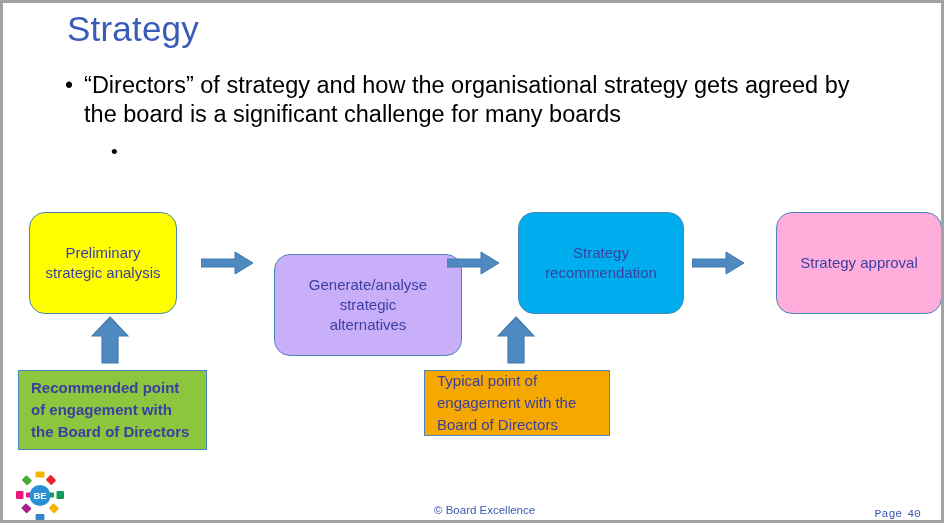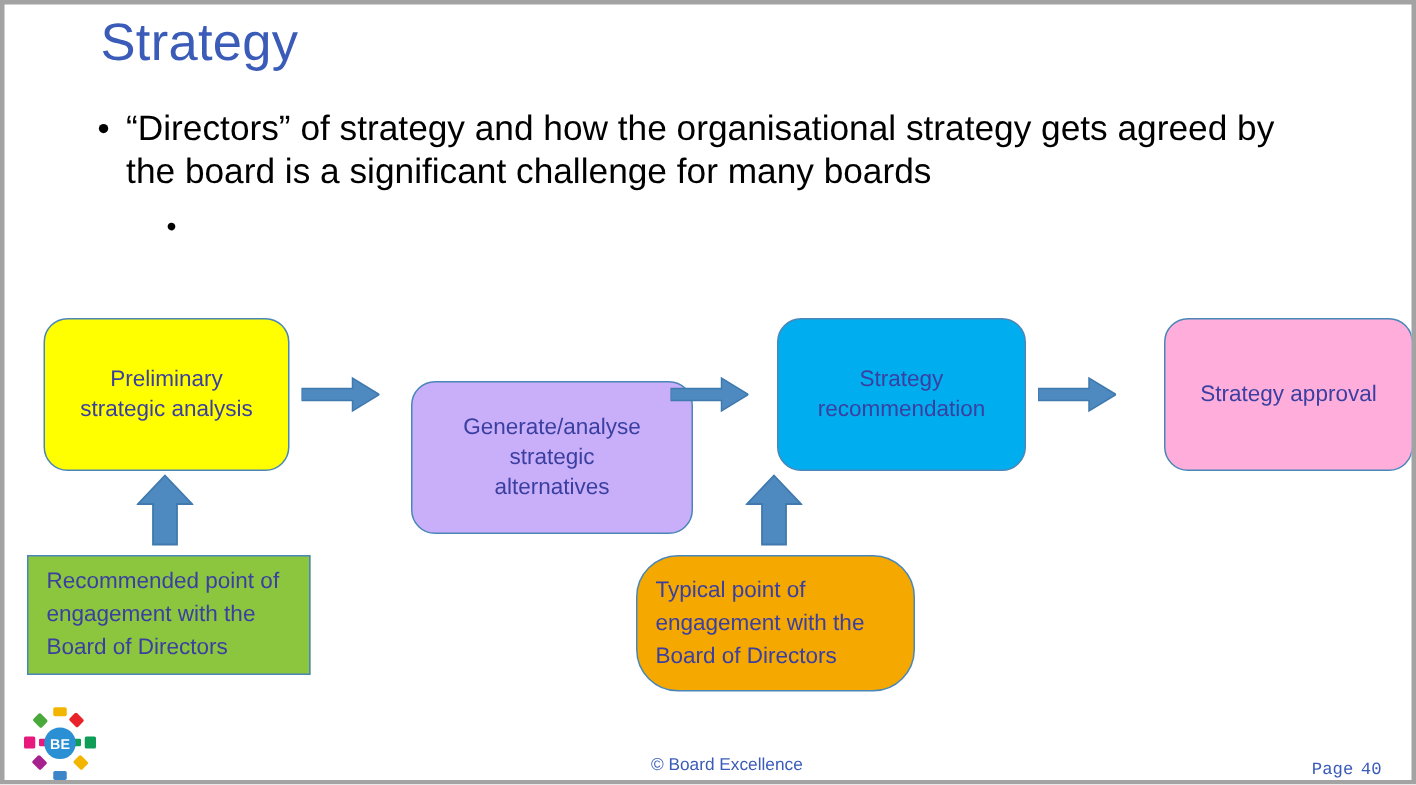--- a/index.html
+++ b/index.html
@@ -75,21 +75,21 @@
     color: #3a3fa0;
     display: flex;
     align-items: center;
     justify-content: center;
     text-align: center;
     font-size: 15px;
     line-height: 20px;
     padding: 4px 10px;
   }
   #box-preliminary {
-    left: 26px; top: 209px; width: 164px; height: 102px;
+    left: 26px; top: 209px; width: 148px; height: 102px;
     background: #ffff00;
   }
   #box-generate {
     left: 271px; top: 209px; width: 188px; height: 102px;
     background: #c9affa;
     margin-top: 42px;
   }
   #box-recommendation {
     left: 515px; top: 209px; width: 166px; height: 102px;
     background: #00aeef;
@@ -110,25 +110,25 @@
     line-height: 22px;
     text-align: left;
     padding: 10px 12px;
     display: flex;
     flex-direction: column;
     justify-content: center;
   }
   #note-recommended {
     left: 15px; top: 367px; width: 189px; height: 80px;
     background: #8cc63f;
+    font-weight: bold;
   }
   #note-typical {
-    left: 421px; top: 367px; width: 186px; height: 91px;
+    left: 421px; top: 367px; width: 186px; height: 66px;
     background: #f5a800;
-    border-radius: 28px;
   }
 
   
   .arrow-right {
     position: absolute;
     width: 52px;
     height: 26px;
     top: 247px;
   }
   #arrow-1 { left: 198px; }

